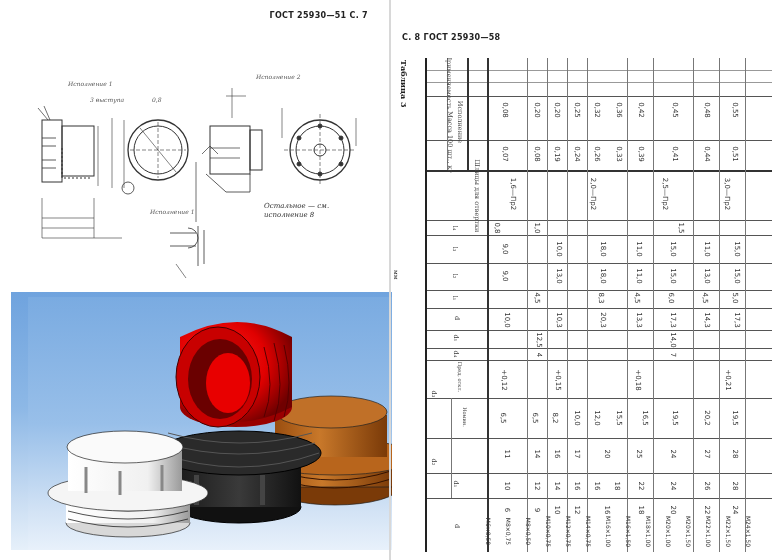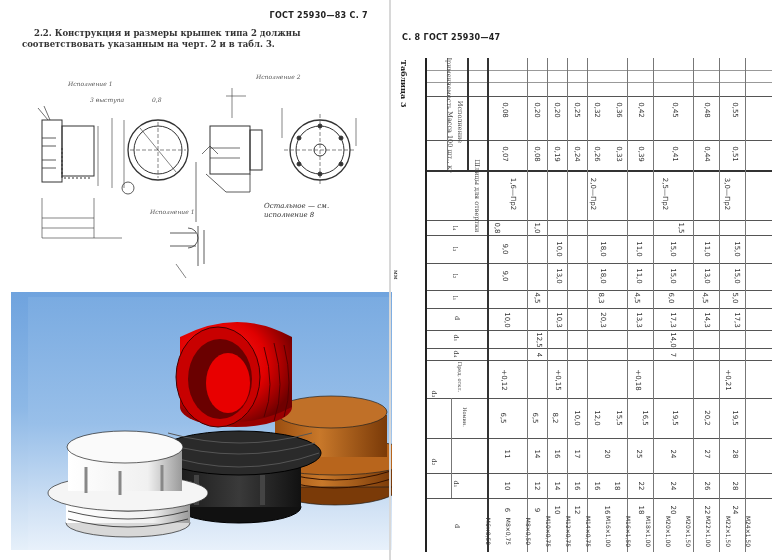--- a/index.html
+++ b/index.html
@@ -21,22 +21,21 @@
   .grid{position:absolute;left:0;top:0;width:345px;height:494px;}
   .rowlbl{position:absolute;font-size:6.5px;color:#444;transform:rotate(90deg);transform-origin:center;white-space:nowrap;text-align:center;}
   .cell{position:absolute;font-size:7px;color:#333;transform:rotate(90deg);transform-origin:center;white-space:nowrap;font-family:"DejaVu Sans","Liberation Sans",sans-serif;}
   .hline{position:absolute;height:1px;background:#555;}
   .vline{position:absolute;width:1px;background:#777;}
 </style>
 </head>
 <body>
 
 <div class="page-left">
-  <div class="hdr-left">ГОСТ 25930—83 С. 7</div>
-  <div class="para">2.2. Конструкция и размеры крышек типа 2 должны соответствовать указанным на черт. 2 и в табл. 3.</div>
+  <div class="hdr-left">ГОСТ 25930—51 С. 7</div>
 
   <div class="drawing">
     <svg width="360" height="215" viewBox="0 0 360 215">
       <g stroke="#333" fill="none" stroke-width="1">
 
         <rect x="22" y="52" width="20" height="62"></rect>
         <rect x="42" y="58" width="32" height="50"></rect>
         <path d="M22 70 h14 M22 78 h14 M22 92 h14 M22 100 h14" stroke-width="0.8"></path>
         <path d="M42 80 v30 h28" stroke-dasharray="2 2"></path>
         <path d="M18 40 l10 12 M24 38 l6 14" stroke-width="0.7"></path>
@@ -142,21 +141,21 @@
           <path d="M58 170 v26 M92 174 v24 M134 168 v26" stroke="#888" stroke-width="3"></path>
         </g>
       </svg>
     </div>
   </div>
 </div>
 
 <div class="divider"></div>
 
 <div class="page-right">
-  <div class="hdr-right">С. 8 ГОСТ 25930—47</div>
+  <div class="hdr-right">С. 8 ГОСТ 25930—58</div>
   <div class="tbl-caption">
       <span>Таблица 3</span>
     </div>
   <div class="mm">мм</div>
 
   <div class="tblwrap">
     <div class="grid">
 
       <div class="hline" style="left:0;top:12px;width:345px;background:#999;"></div>
       <div class="hline" style="left:0;top:24px;width:345px;background:#999;"></div>

